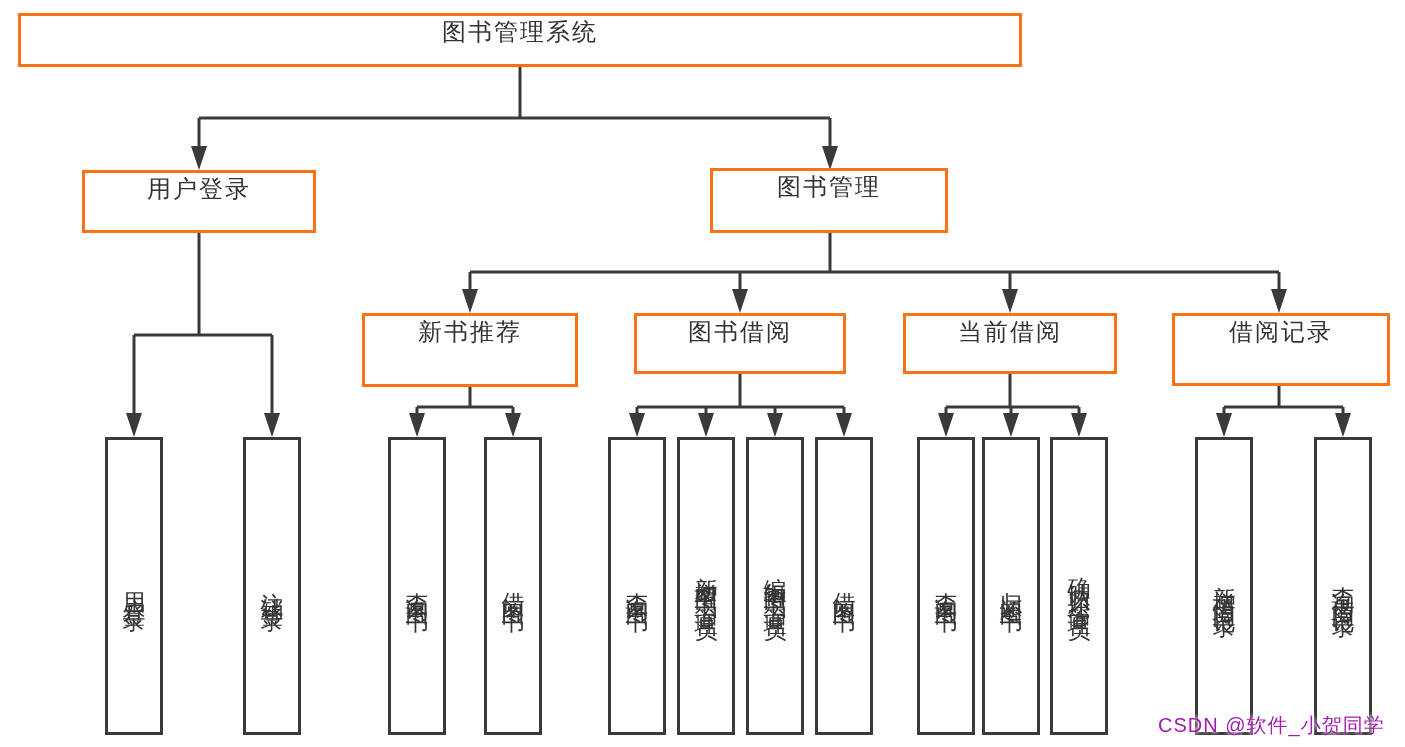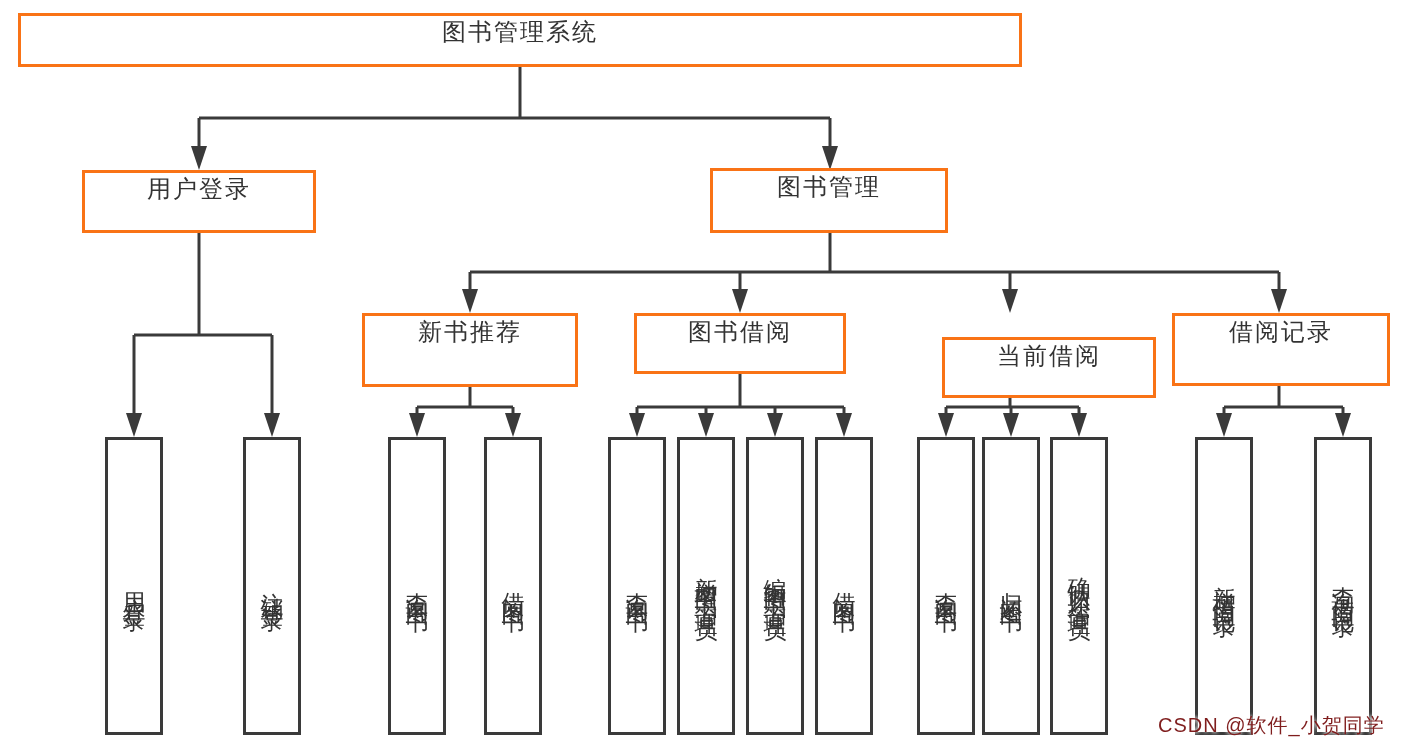--- a/index.html
+++ b/index.html
@@ -50,21 +50,21 @@
     font-size: 23px;
     letter-spacing: 6px;
     line-height: 1;
   }
   .watermark {
     position: absolute;
     left: 1158px;
     top: 712px;
     font-size: 20px;
     letter-spacing: 1px;
-    color: #7f1d1d;
+    color: #a21caf;
     text-shadow: 0 0 4px #ffffff, 0 0 4px #ffffff;
     z-index: 10;
     white-space: nowrap;
   }
 </style>
 </head>
 <body>
 
 <div class="canvas">
 
@@ -148,21 +148,21 @@
   <div class="node" style="left:710px; top:168px; width:238px; height:65px;">
     <span>图书管理</span>
   </div>
 
   <div class="node" style="left:362px; top:313px; width:216px; height:74px;">
     <span>新书推荐</span>
   </div>
   <div class="node" style="left:634px; top:313px; width:212px; height:61px;">
     <span>图书借阅</span>
   </div>
-  <div class="node" style="left:942px; top:313px; width:214px; height:61px;margin-top:24px;">
+  <div class="node" style="left:903px; top:313px; width:214px; height:61px;">
     <span>当前借阅</span>
   </div>
   <div class="node" style="left:1172px; top:313px; width:218px; height:73px;">
     <span>借阅记录</span>
   </div>
 
   <div class="leaf" style="left:105px;">
     <span class="vtext">用户登录</span>
   </div>
   <div class="leaf" style="left:243px;">

